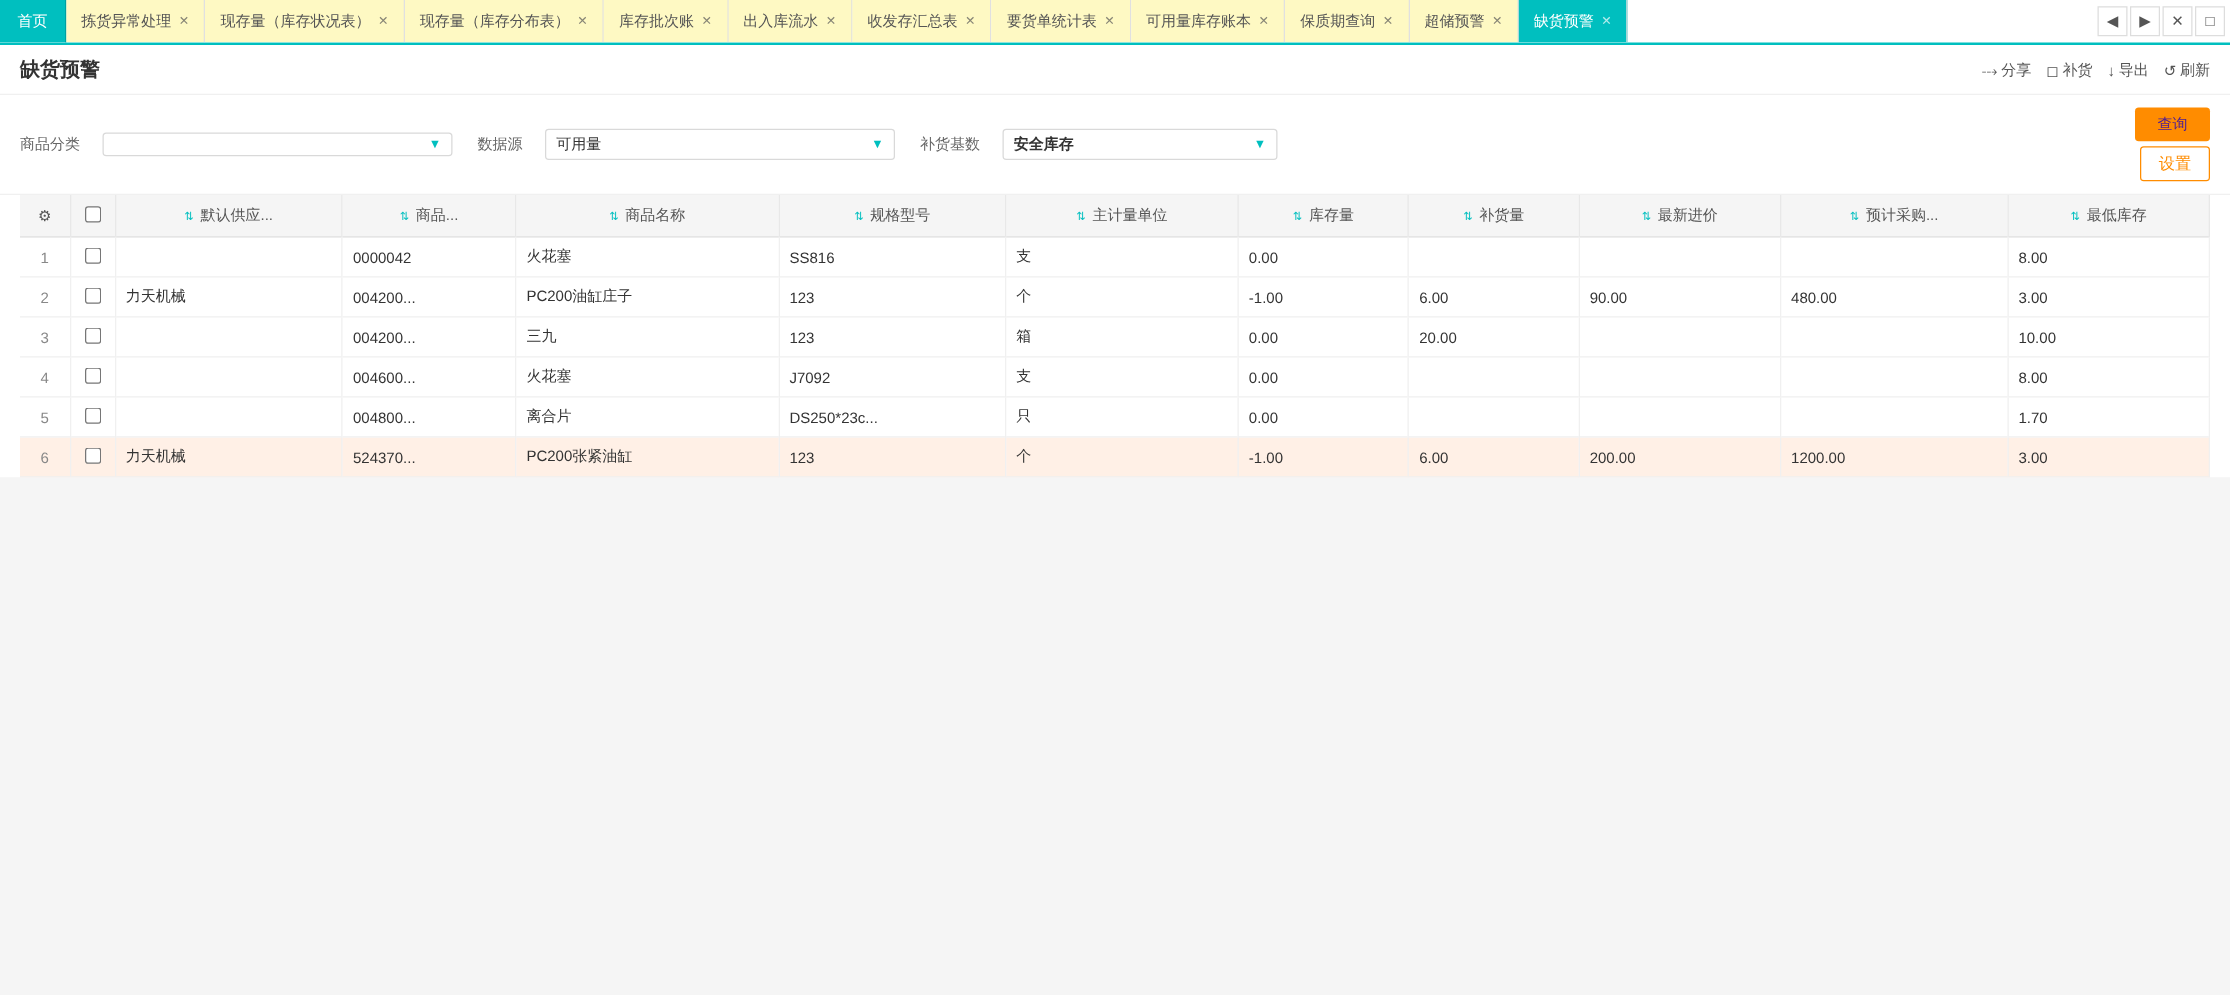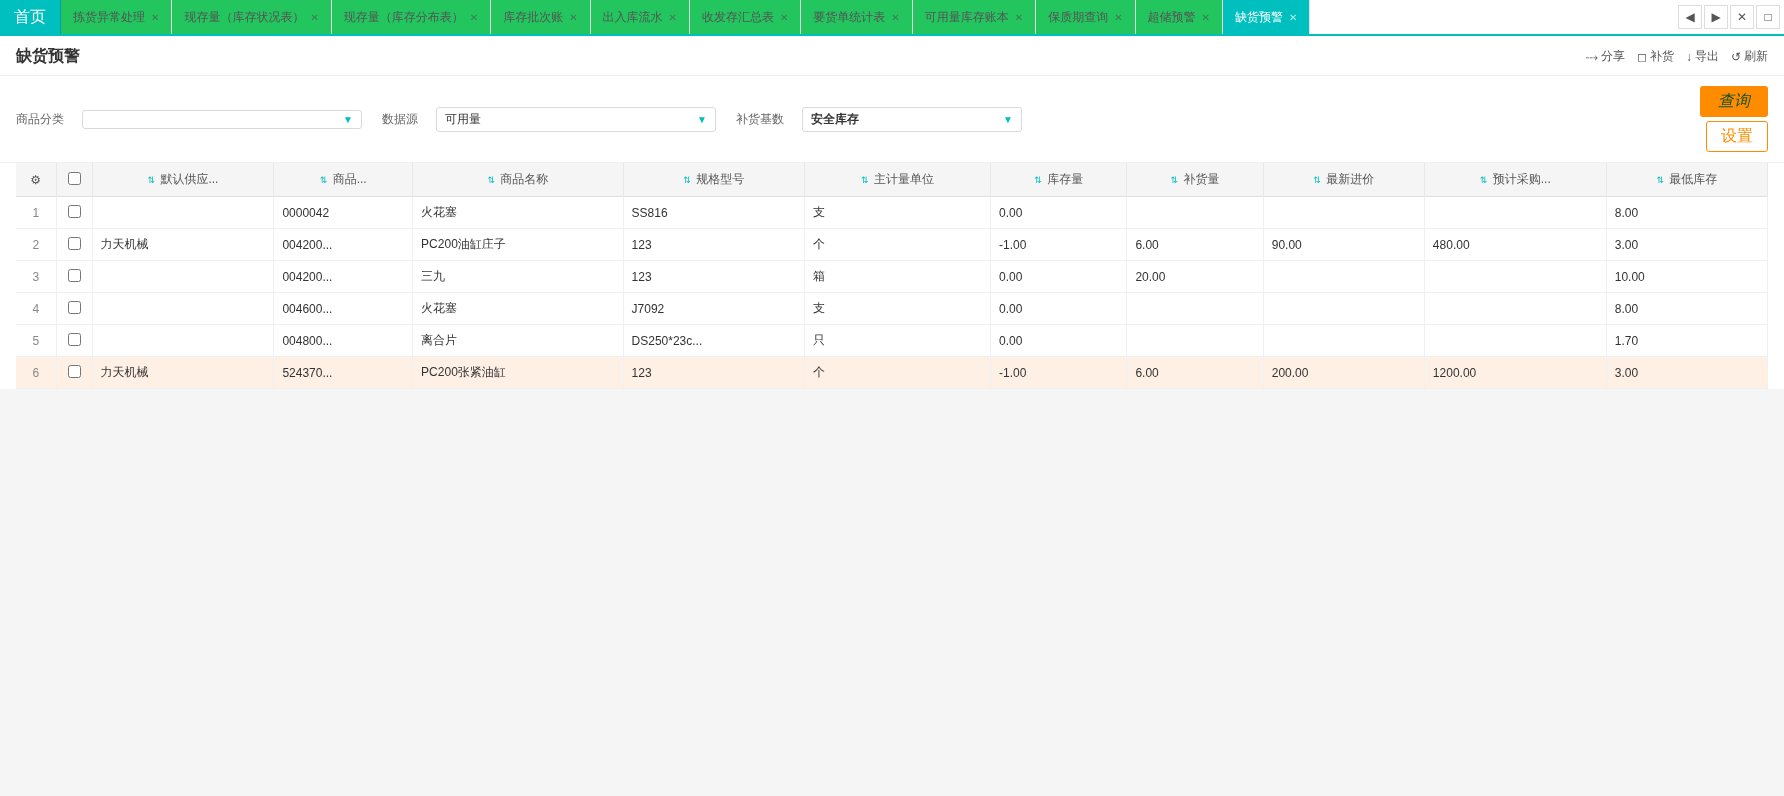--- a/index.html
+++ b/index.html
@@ -17,40 +17,40 @@
     .tab-item {
       display: flex;
       align-items: center;
       padding: 0 12px;
       height: 100%;
       white-space: nowrap;
       cursor: pointer;
       border-right: 1px solid #e0e0e0;
       font-size: 12px;
       color: #555;
-      background: #22c55e;
+      background: #fef9c3;
     }
     .tab-item.active {
       background: #00bfbf;
       color: #fff;
     }
     .tab-item .tab-close {
       margin-left: 6px;
       font-size: 10px;
       color: inherit;
       opacity: 0.7;
     }
     .tab-home {
       background: #00bfbf;
       color: #fff;
       padding: 0 14px;
       height: 100%;
       display: flex;
       align-items: center;
-      font-size: 16px;
+      font-size: 12px;
       cursor: pointer;
       border-right: 1px solid #00a0a0;
     }
     .tab-nav-btns {
       display: flex;
       align-items: center;
       margin-left: auto;
       padding-right: 4px;
     }
     .tab-nav-btn {
@@ -136,36 +136,35 @@
     .filter-select.small {
       min-width: 220px;
       font-weight: bold;
     }
     .filter-select-arrow {
       color: #00bfbf;
       font-size: 10px;
     }
     .btn-query {
       background: #ff8c00;
-      color: #14532d;
+      color: #4c1d95;
       border: none;
       padding: 5px 18px;
       border-radius: 3px;
       cursor: pointer;
-      font-size: 16px;
-      font-style: italic;
+      font-size: 12px;
     }
     .btn-settings {
       background: #fff;
       color: #ff8c00;
       border: 1px solid #ff8c00;
       padding: 4px 14px;
       border-radius: 3px;
       cursor: pointer;
-      font-size: 16px;
+      font-size: 13px;
       margin-left: auto;
     }
     .filter-right {
       margin-left: auto;
       display: flex;
       flex-direction: column;
       gap: 4px;
       align-items: flex-end;
     }
 

